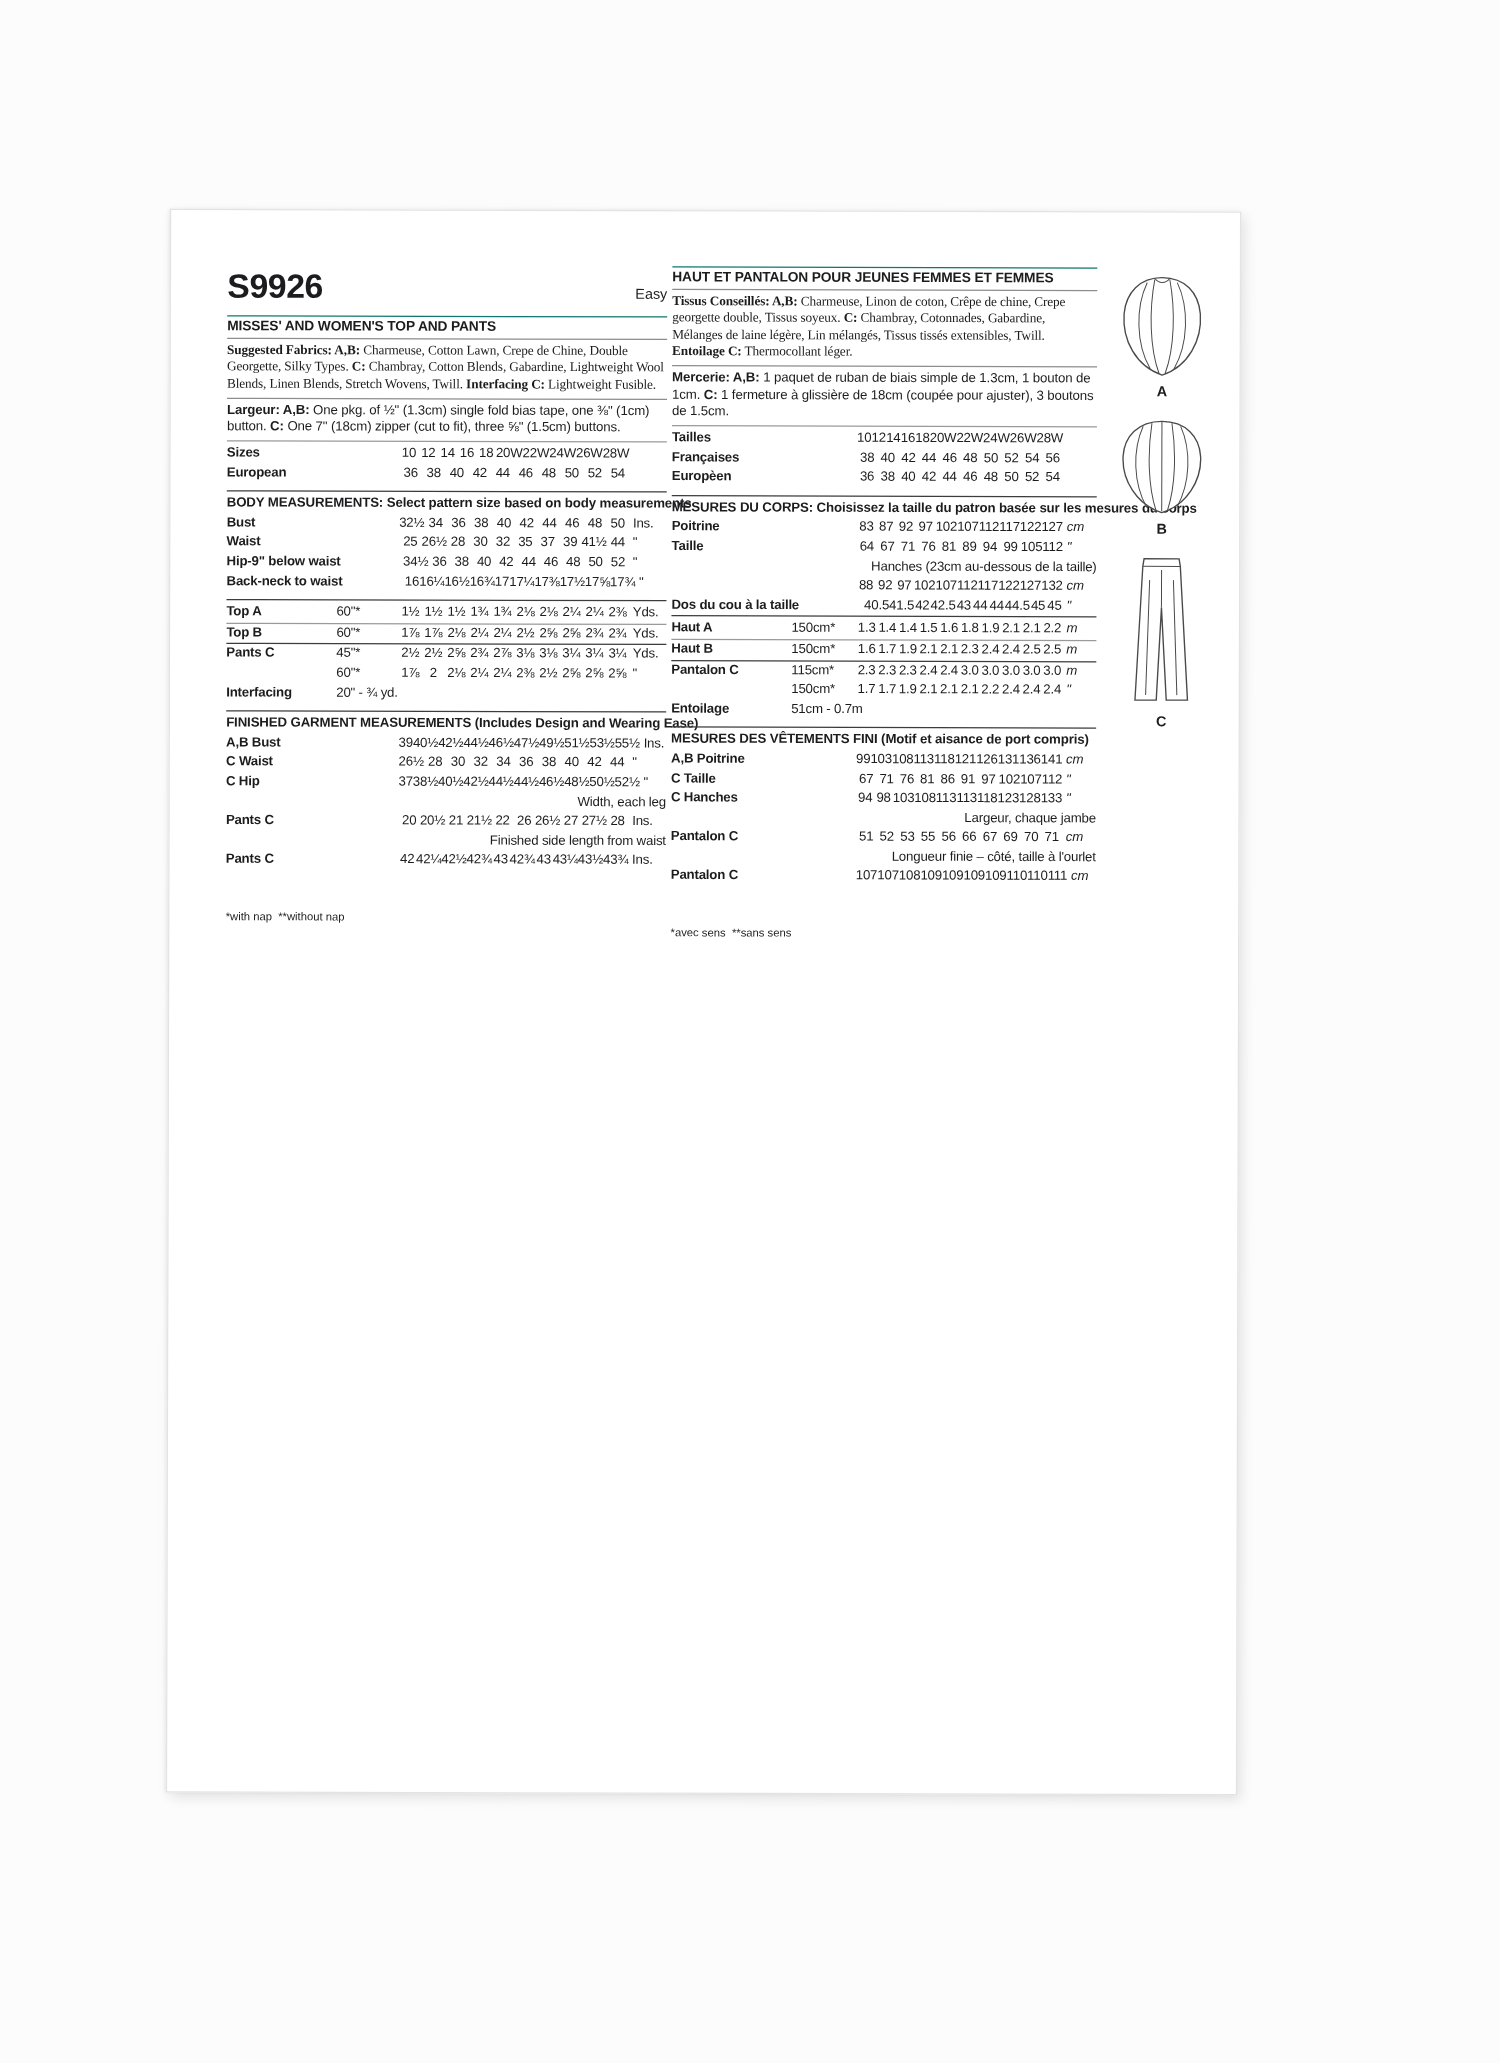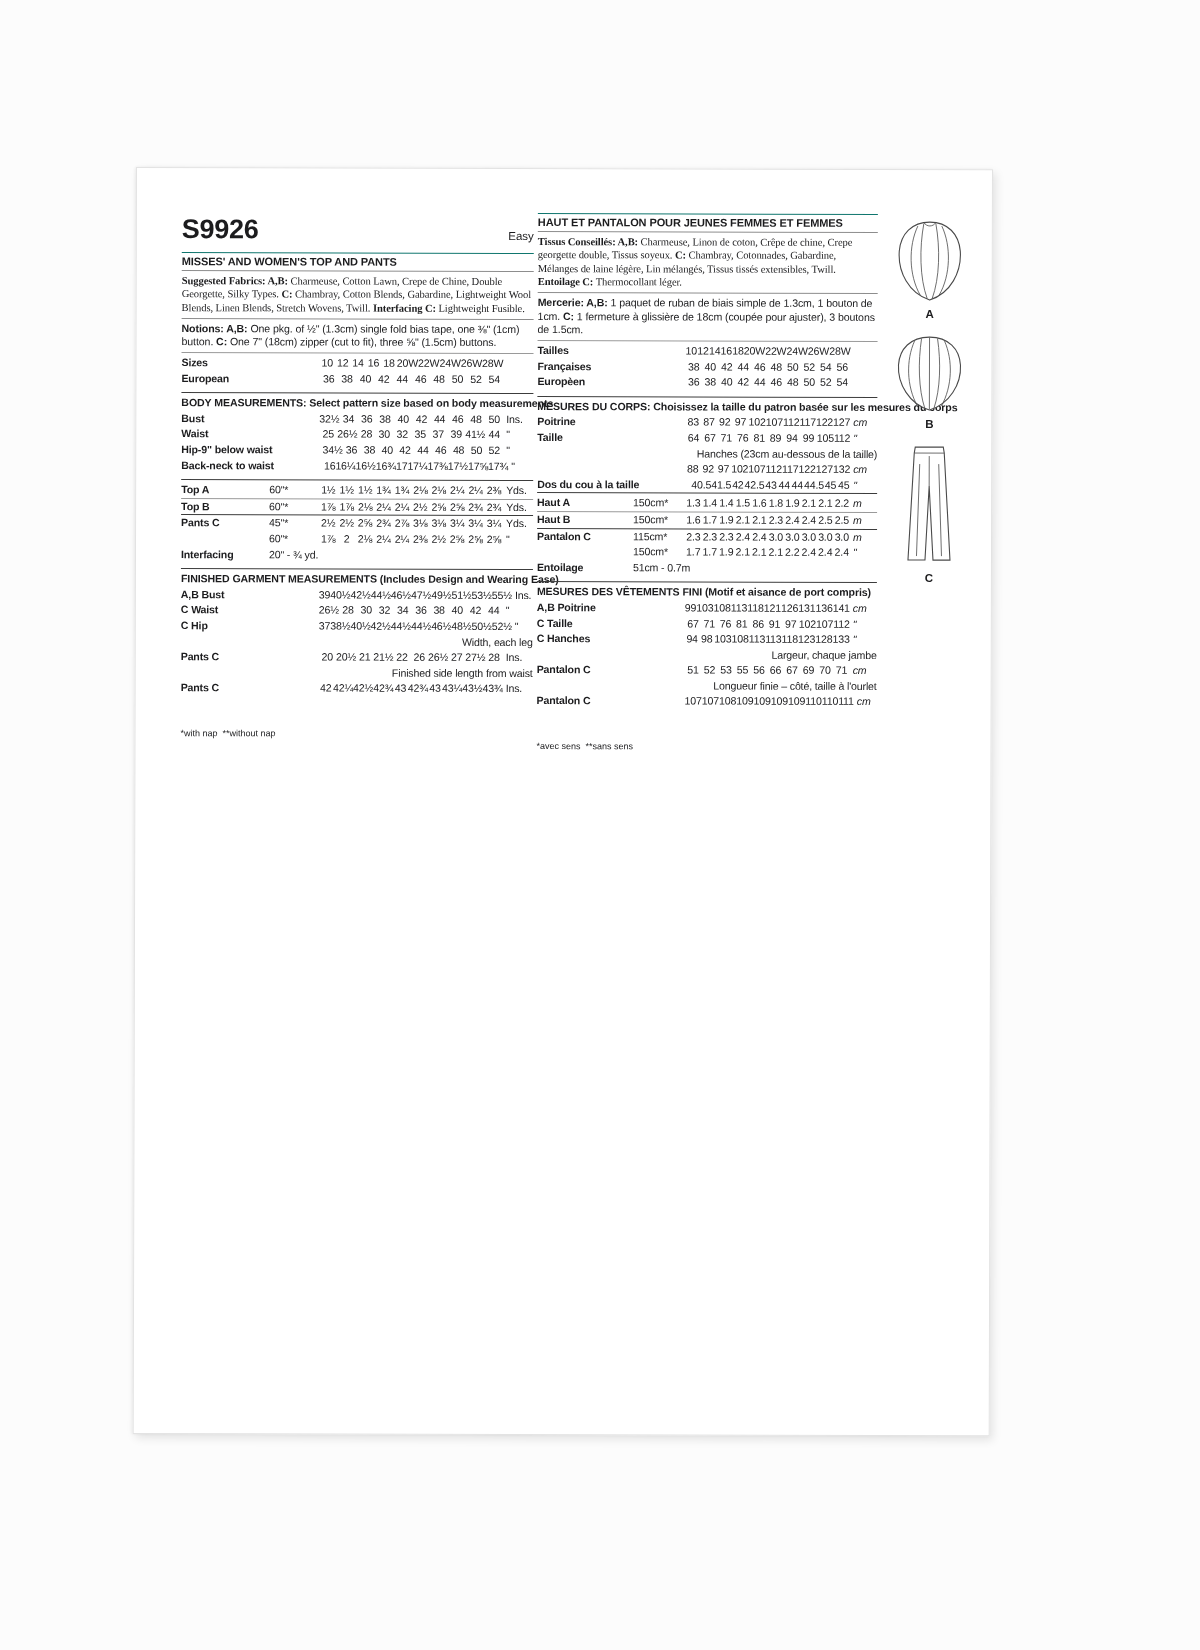--- a/index.html
+++ b/index.html
@@ -62,21 +62,21 @@
 
 <div class="page">
 
   <div class="col col-left">
     <div class="hdr-row">
       <span class="pattern-no">S9926</span>
       <span class="difficulty">Easy</span>
     </div>
     <div class="doc-title">MISSES' AND WOMEN'S TOP AND PANTS</div>
     <div class="para rb"><span style="font-weight: bold;">Suggested Fabrics: A,B:</span><span> Charmeuse, Cotton Lawn, Crepe de Chine, Double Georgette, Silky Types. </span><span style="font-weight: bold;">C:</span><span> Chambray, Cotton Blends, Gabardine, Lightweight Wool Blends, Linen Blends, Stretch Wovens, Twill. </span><span style="font-weight: bold;">Interfacing C:</span><span> Lightweight Fusible.</span></div>
-    <div class="para"><span style="font-weight: bold;">Notions: A,B:</span><span> One pkg. of ½" (1.3cm) single fold bias tape, one ⅜" (1cm) button. </span><span style="font-weight: bold;">C:</span><span> One 7" (18cm) zipper (cut to fit), three ⅝" (1.5cm) buttons.</span></div>
+    <div class="para"><span style="font-weight: bold;">Largeur: A,B:</span><span> One pkg. of ½" (1.3cm) single fold bias tape, one ⅜" (1cm) button. </span><span style="font-weight: bold;">C:</span><span> One 7" (18cm) zipper (cut to fit), three ⅝" (1.5cm) buttons.</span></div>
     <div class="ptable">
         <div class="trow rt bv pt">
           <span class="tl">Sizes</span>
           <span class="ts"></span>
           <span class="tv">10</span>
           <span class="tv">12</span>
           <span class="tv">14</span>
           <span class="tv">16</span>
           <span class="tv">18</span>
           <span class="tv">20W</span>

